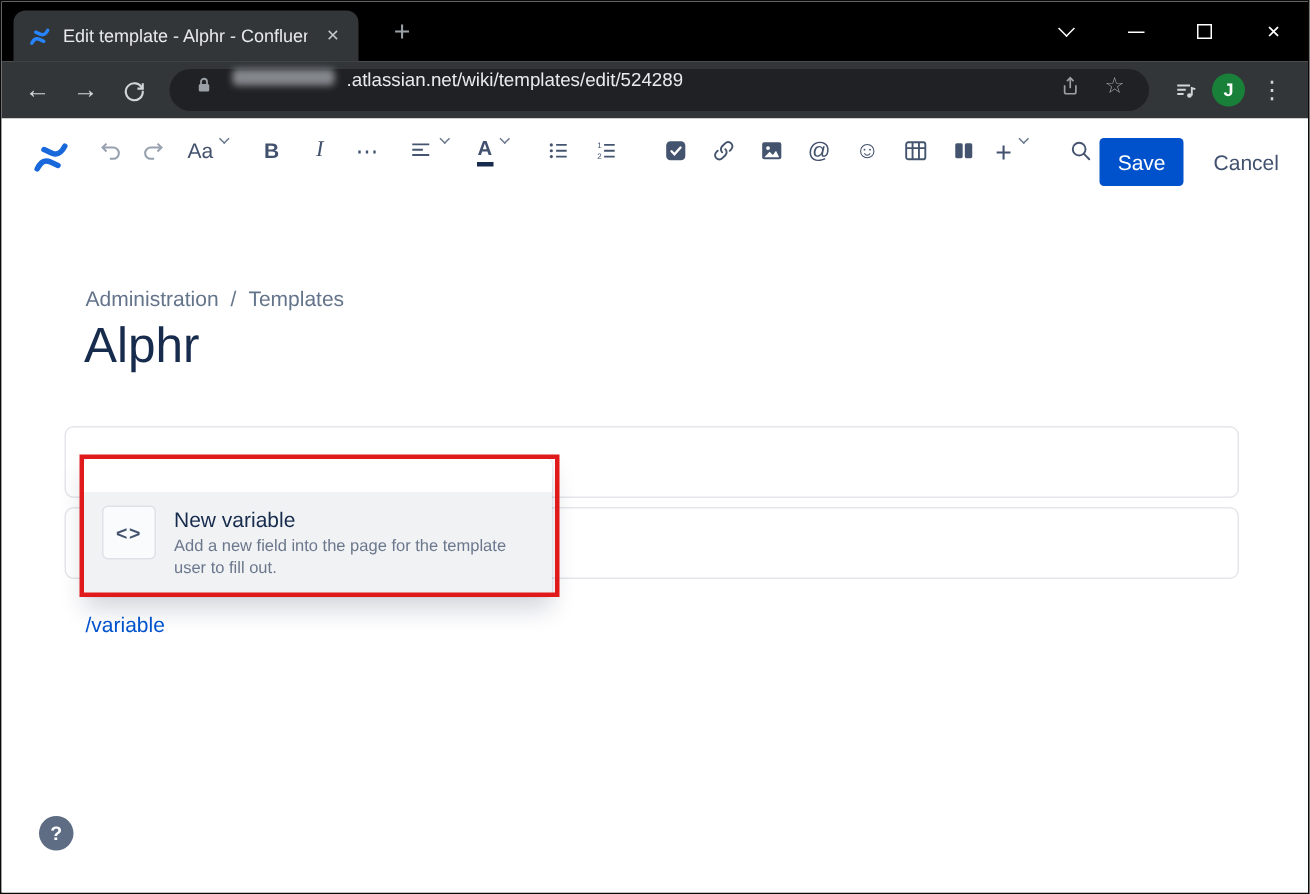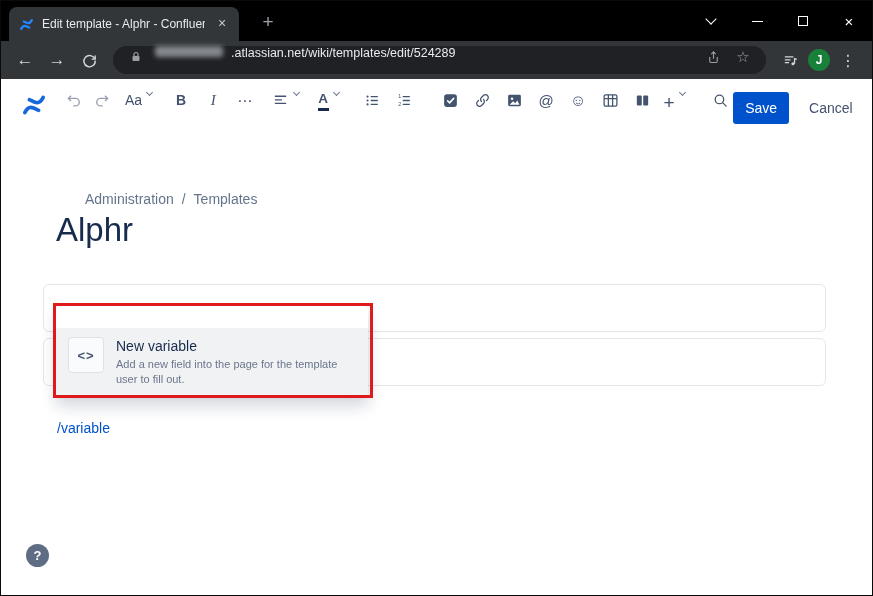--- a/index.html
+++ b/index.html
@@ -42,35 +42,35 @@
   .color-a { display:flex; flex-direction:column; align-items:center; line-height:1; }
   .color-a .letter { font-size:13.5px; font-weight:600; }
   .color-a .bar { width:11px; height:3px; background:#172b4d; margin-top:2px; }
   .save-btn { background:#0052cc; color:#fff; border:none; border-radius:3px; height:32px; padding:0 12px; font-size:14px; font-weight:500; font-family:inherit; }
   .cancel-btn { background:none; border:none; color:#42526e; font-size:14px; font-family:inherit; padding:0 6px; }
   .ed-spacer { flex:1; }
   .mr2{margin-right:2px}.mr6{margin-right:6px}.mr10{margin-right:10px}.mr14{margin-right:14px}.mr16{margin-right:16px}.mr18{margin-right:18px}.mr20{margin-right:20px}
 
   
   .content { position:relative; height:460px; background:#fff; }
-  .breadcrumb { position:absolute; left:56px; top:54px; display:flex; gap:8px; font-size:14px; color:#64748b;margin-left:28px; }
+  .breadcrumb { position:absolute; left:56px; top:54px; display:flex; gap:8px; font-size:14px; color:#64748b; }
   .breadcrumb span { cursor:default; }
   .page-title { position:absolute; left:55px; top:74px; font-size:33px; font-weight:500; color:#172b4d; }
   .field-box { position:absolute; left:42px; width:783px; height:48px; border:1px solid #e4e6ea; border-radius:6px; background:#fff; }
   .box1 { top:147px; } .box2 { top:201px; }
 
   .popup { position:absolute; left:55px; top:169px; width:312px; background:#fff; border-radius:3px; box-shadow:0 8px 16px rgba(9,30,66,0.18), 0 0 1px rgba(9,30,66,0.25); }
   .popup-spacer { height:22px; }
   .popup-item { background:#f1f2f4; display:flex; gap:12px; padding:9px 12px 11px 12px; align-items:flex-start; }
   .popup-item-icon { width:36px; height:36px; border:1px solid #dfe1e6; border-radius:4px; background:#fafbfc; display:flex; align-items:center; justify-content:center; color:#44546f; font-size:13px; font-weight:bold; letter-spacing:1px; flex:0 0 auto; }
   .popup-item-title { font-size:14px; color:#172b4d; margin:1px 0 3px 0; }
   .popup-item-desc { font-size:11px; color:#6b778c; line-height:1.35; width:242px; }
   .annotation { position:absolute; left:52px; top:166px; width:320px; height:95px; border:3px solid #e01a1a; pointer-events:none; }
 
-  .slash-cmd { position:absolute; left:56px; top:283px; font-size:14px; color:#0052cc; }
+  .slash-cmd { position:absolute; left:56px; top:271px; font-size:14px; color:#0052cc; }
   .help-btn { position:absolute; left:25px; top:407px; width:23px; height:23px; border-radius:50%; background:#5e6c84; color:#fff; font-size:13px; font-weight:bold; display:flex; align-items:center; justify-content:center; }
 
   svg { display:block; }
 </style>
 </head>
 <body>
 
 <div class="window">
 
   <div class="titlebar">

